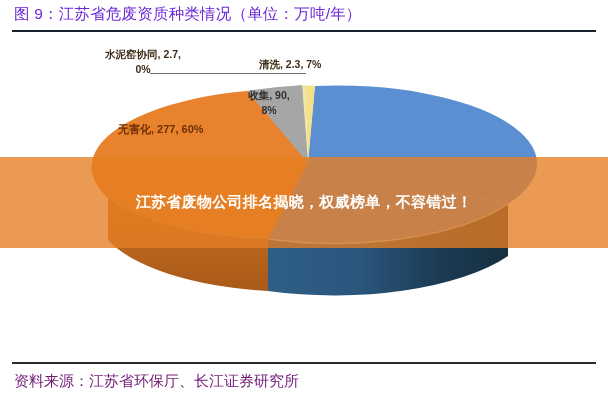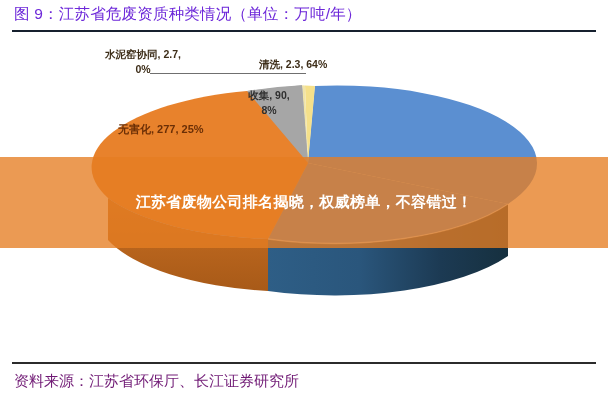--- a/index.html
+++ b/index.html
@@ -187,23 +187,23 @@
       <path d="M 247 58 L 302 52.3 L 308 130 L 268 206 Z" fill="#A6A6A6"></path>
 
       <path d="M 308 130 L 268 206 A 200 78 0 0 1 108 165 A 200 78 0 0 1 247 58 Z" fill="#E8822C"></path>
 
       <path d="M 268 206 A 200 78 0 0 0 508 171" fill="none" stroke="#ffffff" stroke-opacity="0.55" stroke-width="1.4"></path>
     </svg>
 
     <div class="leader-line"></div>
 
     <div class="pie-label label-cement">水泥窑协同, 2.7, 0%</div>
-    <div class="pie-label label-wash">清洗, 2.3, 64%</div>
+    <div class="pie-label label-wash">清洗, 2.3, 7%</div>
     <div class="pie-label label-collect">收集, 90, 8%</div>
-    <div class="pie-label label-detox">无害化, 277, 25%</div>
+    <div class="pie-label label-detox">无害化, 277, 60%</div>
   </div>
 
   <div class="promo-banner">
     <div class="promo-text">江苏省废物公司排名揭晓，权威榜单，不容错过！</div>
   </div>
 
   <div class="footer-rule"></div>
   <div class="source-note">资料来源：江苏省环保厅、长江证券研究所</div>
 
 </div>

